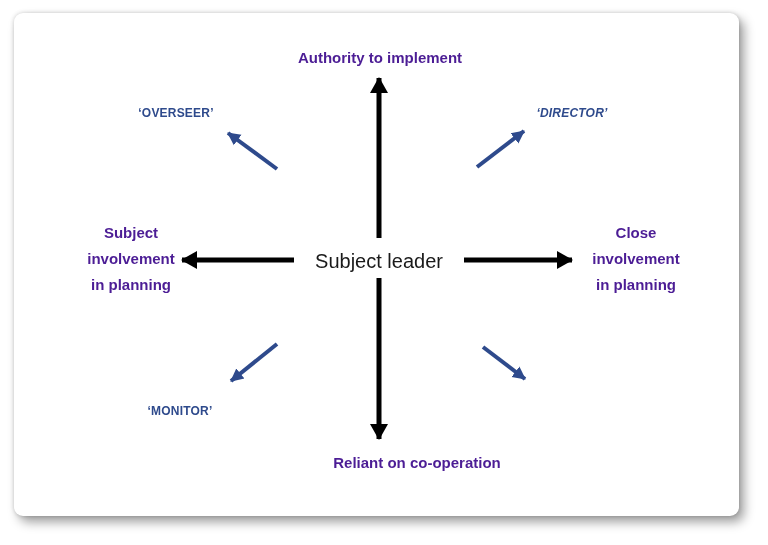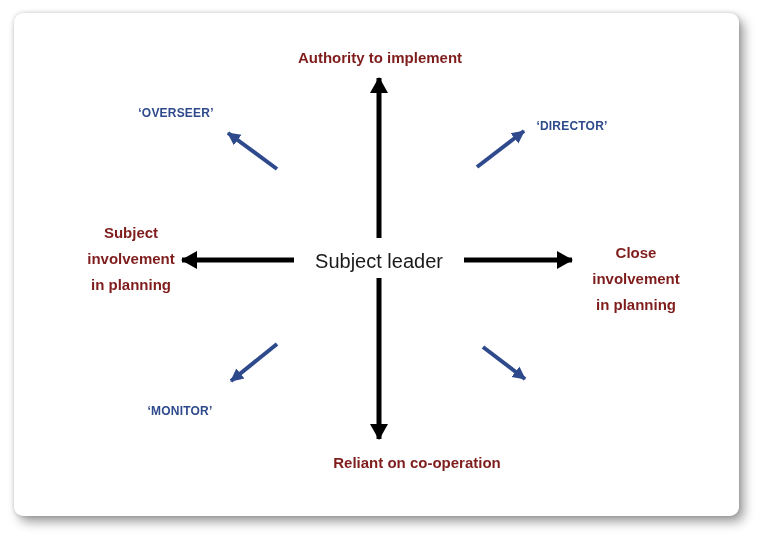--- a/index.html
+++ b/index.html
@@ -35,38 +35,38 @@
   }
   .lbl {
     position: absolute;
     transform: translate(-50%, -50%);
     white-space: nowrap;
     text-align: center;
   }
   .axis-label {
     font-size: 15px;
     font-weight: bold;
-    color: #7f1d1d;
+    color: #4c1d95;
   }
   .quad-label {
     font-size: 12px;
     font-weight: bold;
     color: #2E4A8C;
     letter-spacing: 0.2px;
   }
   .center-label {
     font-size: 20px;
     font-weight: 400;
     color: #1a1a1a;
   }
   .lbl-top      { left: 380px; top: 57px;  }
   .lbl-overseer { left: 176px; top: 113px; }
-  .lbl-director { left: 572px; top: 126px; }
+  .lbl-director { left: 572px; top: 113px; font-style: italic; }
   .lbl-left     { left: 131px; top: 259px; line-height: 26px; }
-  .lbl-right    { left: 636px; top: 259px; line-height: 26px; margin-top: 20px; }
+  .lbl-right    { left: 636px; top: 259px; line-height: 26px; }
   .lbl-center   { left: 379px; top: 261px; }
   .lbl-monitor  { left: 180px; top: 411px; }
   .lbl-trusted  { left: 573px; top: 413px; line-height: 22px; }
   .lbl-bottom   { left: 380px; top: 462px; margin-left: 37px; }
 </style>
 </head>
 <body>
 
 <div class="stage">
   <div class="card"></div>

